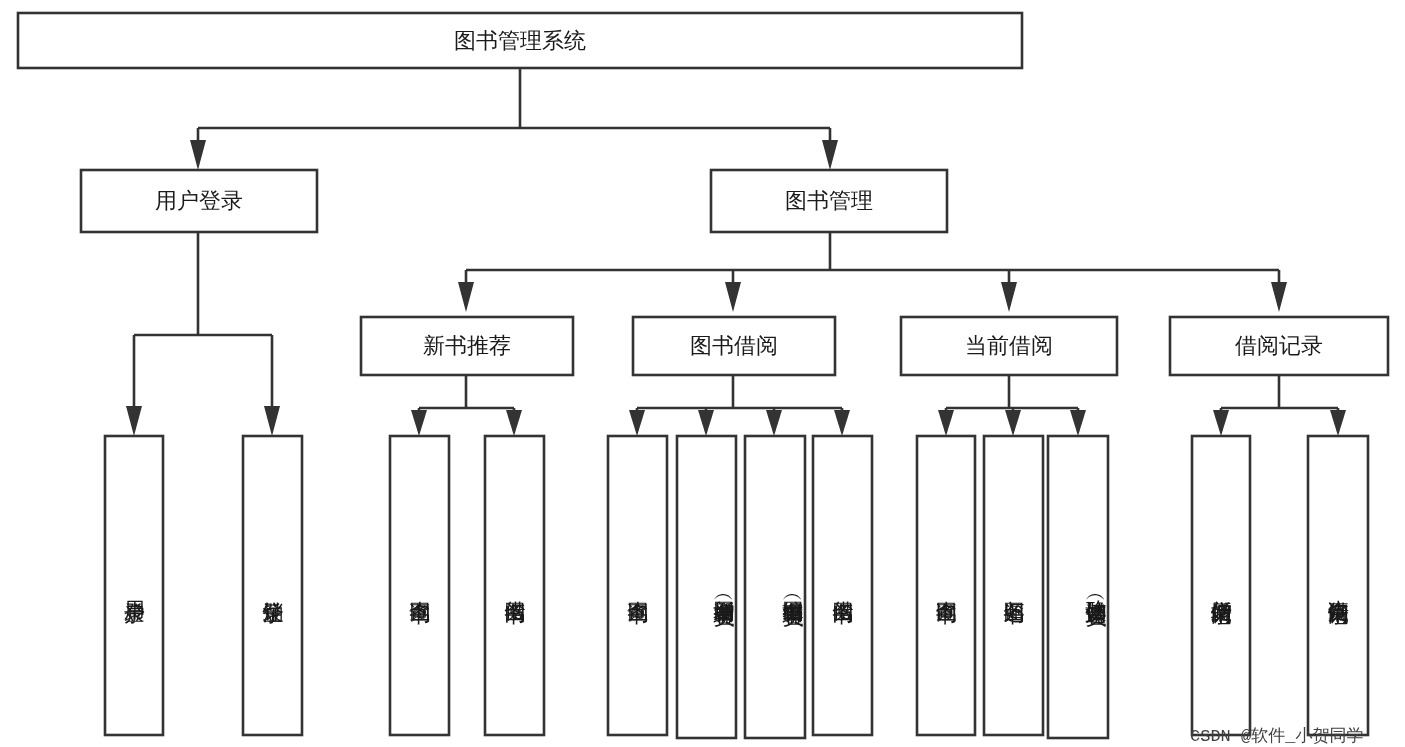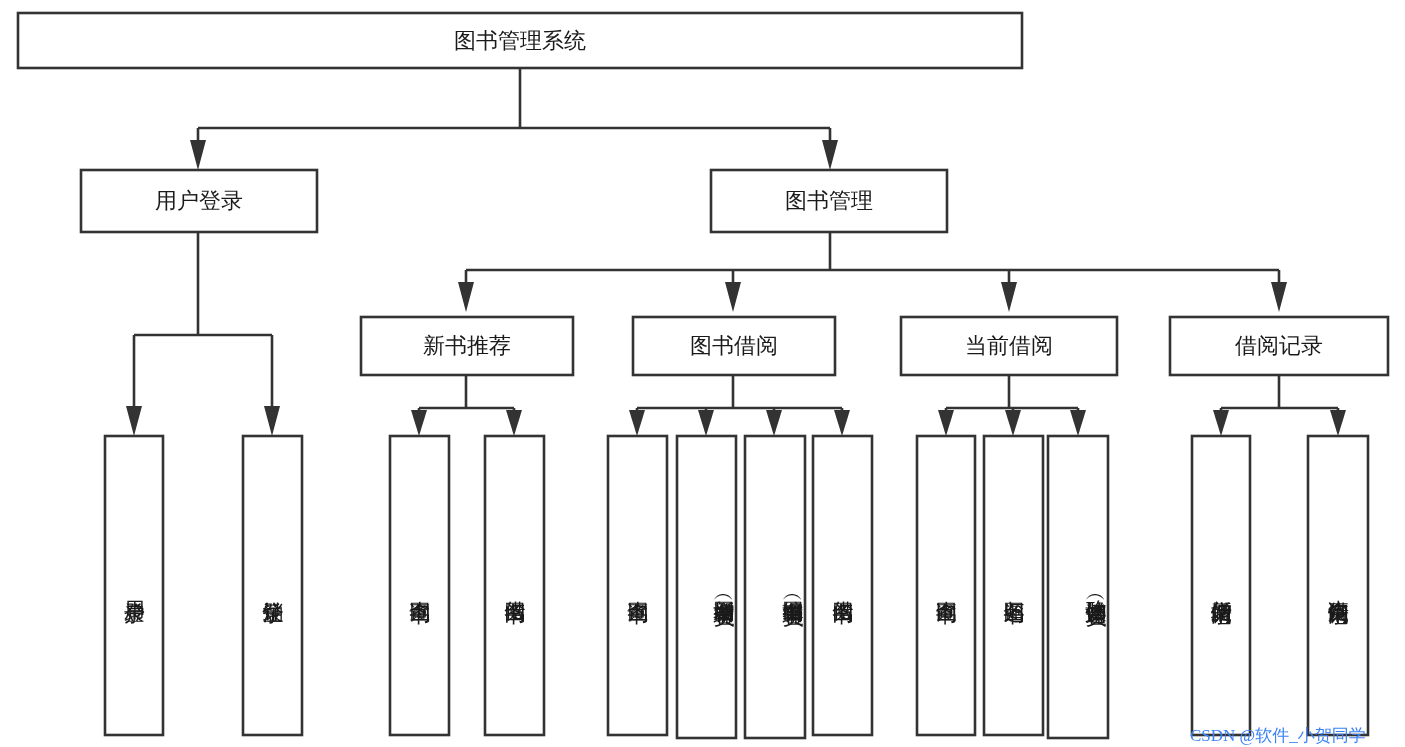--- a/index.html
+++ b/index.html
@@ -63,23 +63,23 @@
     justify-content: center;
     text-align: center;
     white-space: nowrap;
     pointer-events: none;
     user-select: none;
   }
   .watermark {
     position: absolute;
     left: 1190px;
     top: 724px;
-    font-family: Liberation Serif, serif;
+    font-family: Liberation Mono, monospace;
     font-size: 17px;
-    color: #3b82f6;
+    color: #404040;
     white-space: nowrap;
     user-select: none;
   }
 </style>
 </head>
 <body>
 
 <div id="diagram-root">
 
   <svg class="diagram-canvas" viewBox="0 0 1405 747" xmlns="http://www.w3.org/2000/svg">

